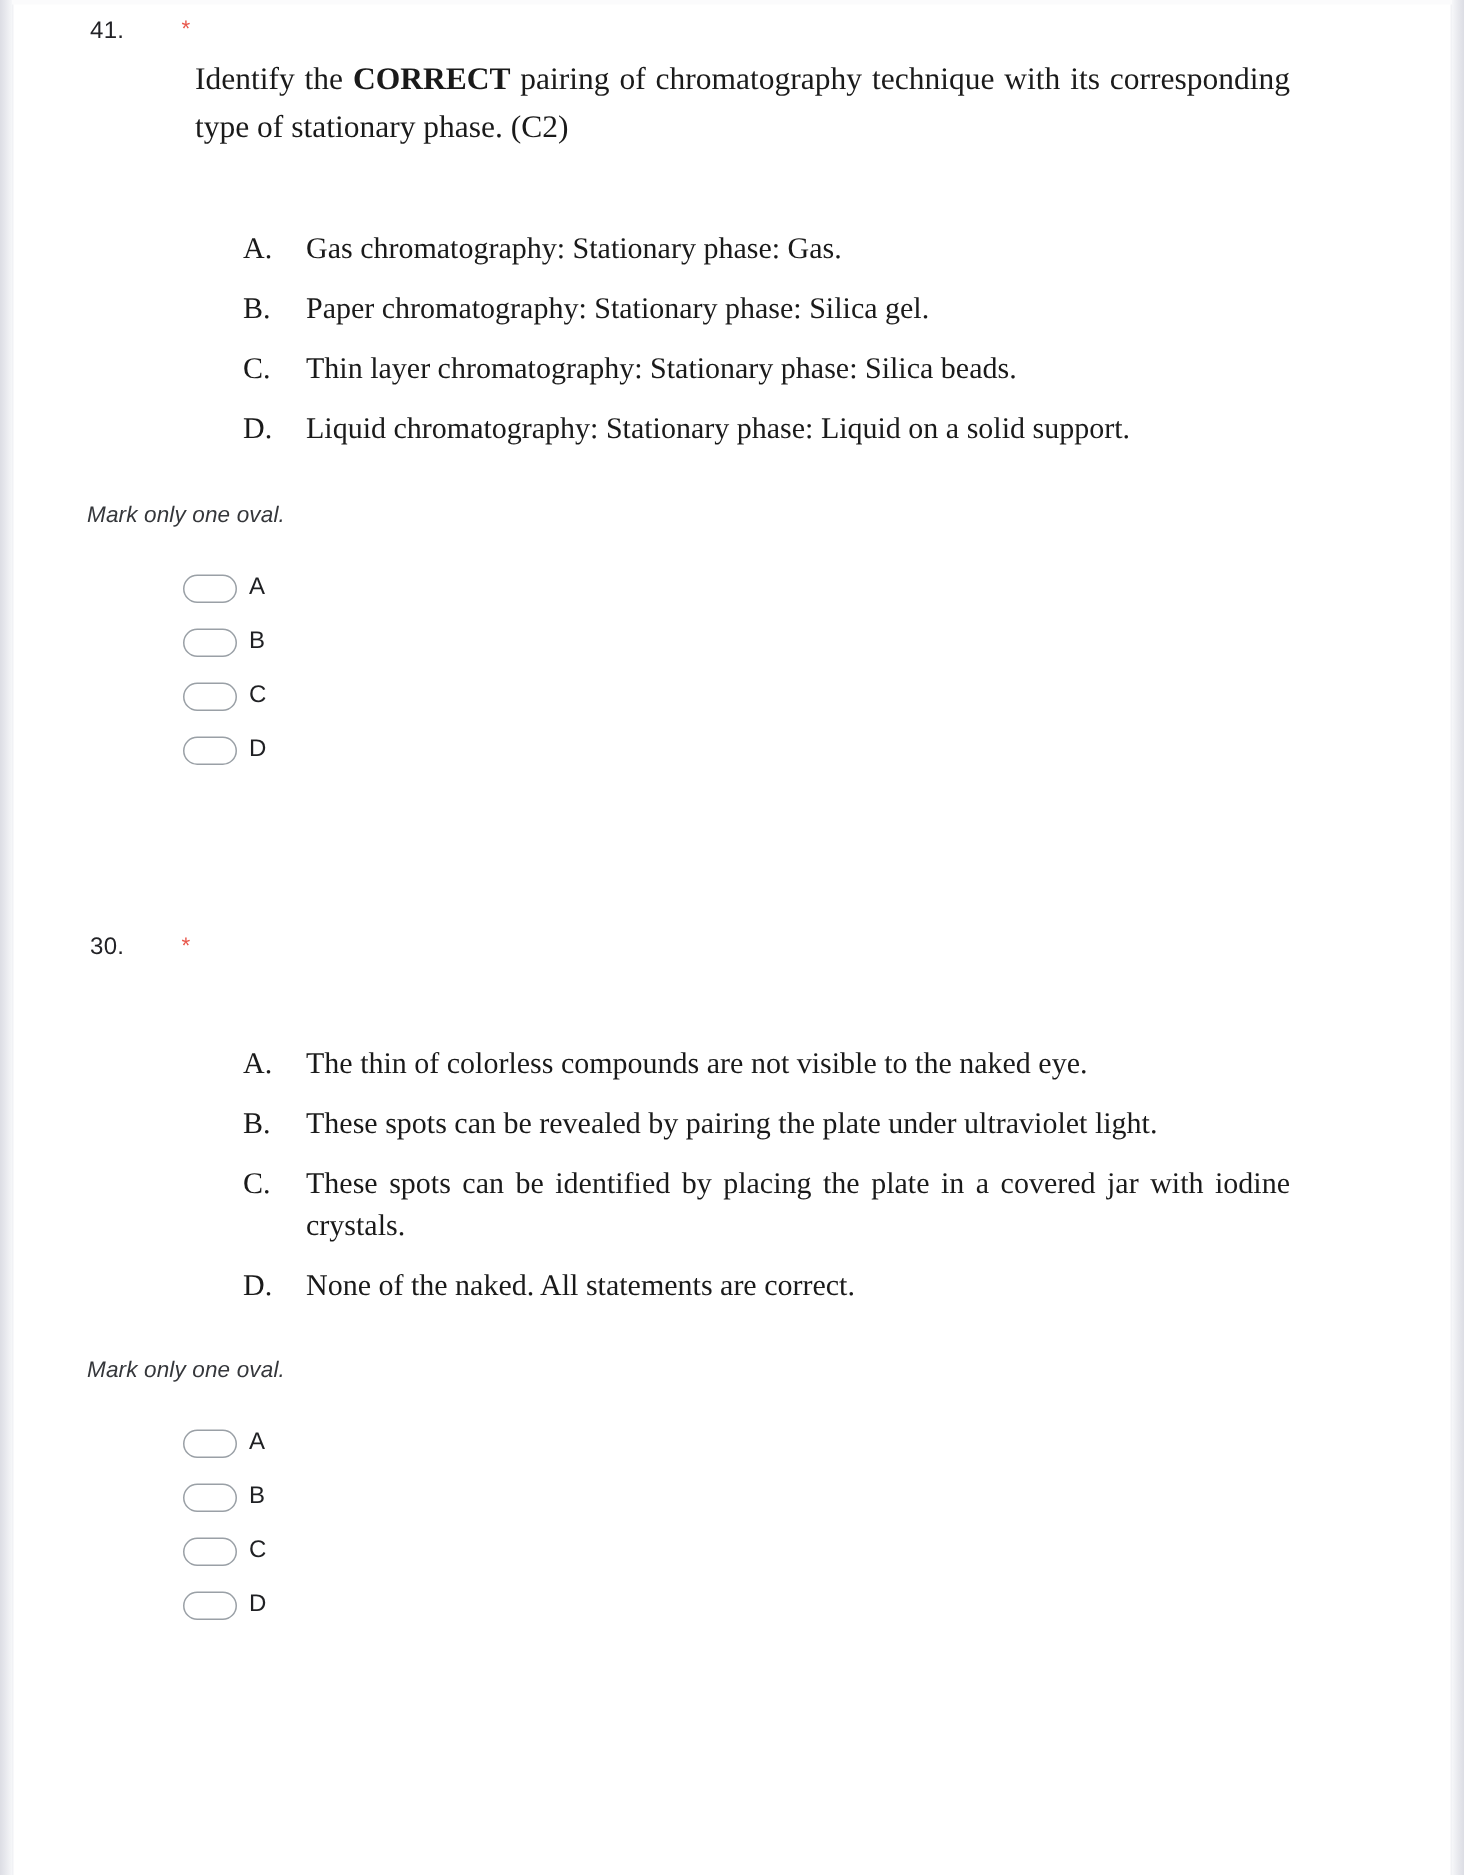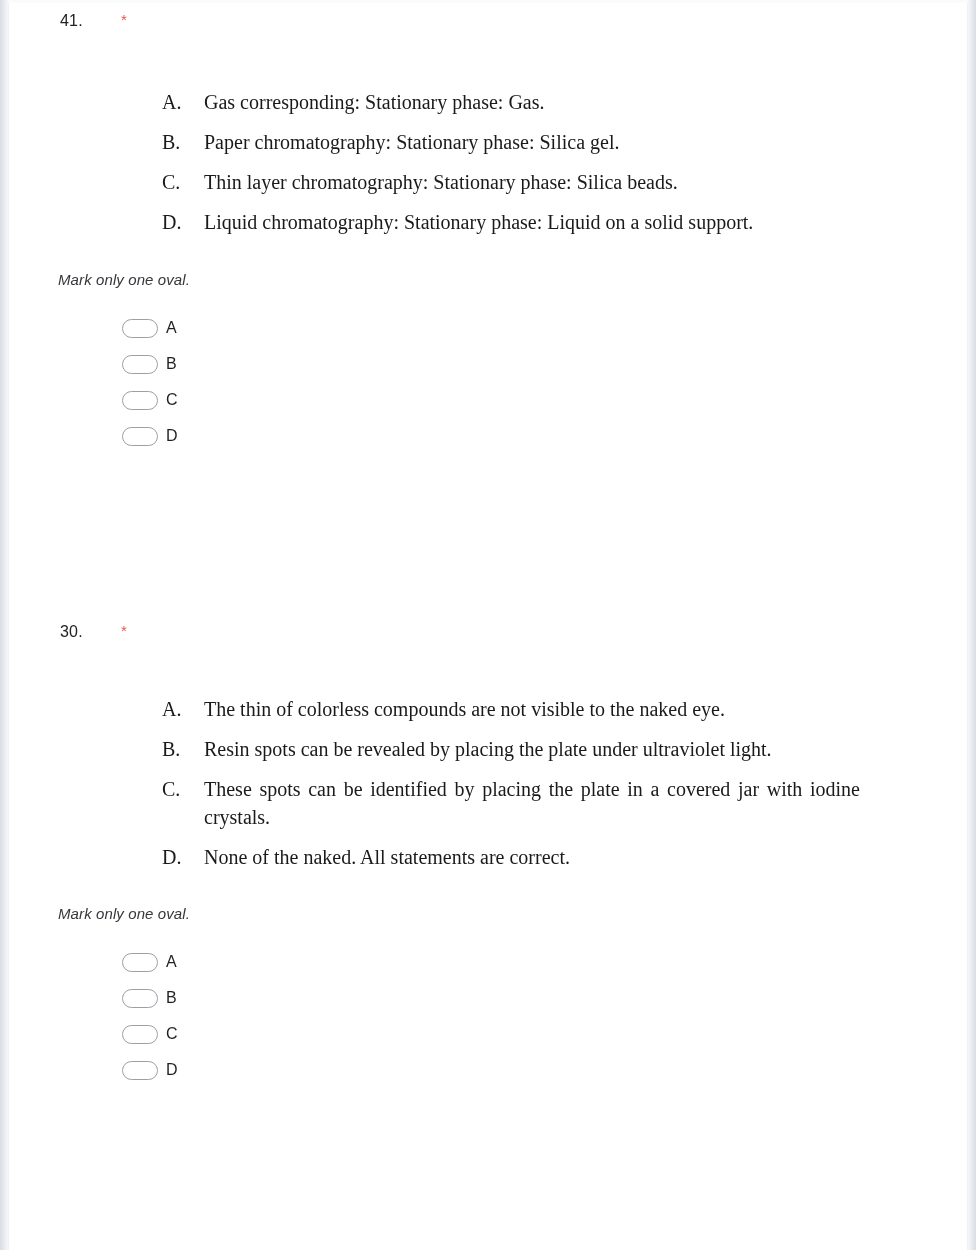--- a/index.html
+++ b/index.html
@@ -190,25 +190,26 @@
 
 <div class="content">
 
   <section class="question-block" id="q41" style="top:6px;">
     <div class="q-head">
       <span class="q-number">41.</span>
       <span class="q-required">*</span>
     </div>
 
     <div class="q-body">
+      <p class="q-stem"><span>Identify the </span><b>CORRECT</b><span> pairing of chromatography technique with its corresponding type of stationary phase. (C2)</span></p>
 
       <ul class="options" style="margin-top:52px;">
         <li class="option-row">
           <span class="option-letter">A.</span>
-          <span class="option-text">Gas corresponding: Stationary phase: Gas.</span>
+          <span class="option-text">Gas chromatography: Stationary phase: Gas.</span>
         </li>
         <li class="option-row">
           <span class="option-letter">B.</span>
           <span class="option-text">Paper chromatography: Stationary phase: Silica gel.</span>
         </li>
         <li class="option-row">
           <span class="option-letter">C.</span>
           <span class="option-text">Thin layer chromatography: Stationary phase: Silica beads.</span>
         </li>
         <li class="option-row">
@@ -248,21 +249,21 @@
 
     <div class="q-body">
 
       <ul class="options" style="margin-top:48px;">
         <li class="option-row">
           <span class="option-letter">A.</span>
           <span class="option-text">The thin of colorless compounds are not visible to the naked eye.</span>
         </li>
         <li class="option-row">
           <span class="option-letter">B.</span>
-          <span class="option-text">Resin spots can be revealed by placing the plate under ultraviolet light.</span>
+          <span class="option-text">These spots can be revealed by pairing the plate under ultraviolet light.</span>
         </li>
         <li class="option-row">
           <span class="option-letter">C.</span>
           <span class="option-text">These spots can be identified by placing the plate in a covered jar with iodine crystals.</span>
         </li>
         <li class="option-row">
           <span class="option-letter">D.</span>
           <span class="option-text">None of the naked. All statements are correct.</span>
         </li>
       </ul>

